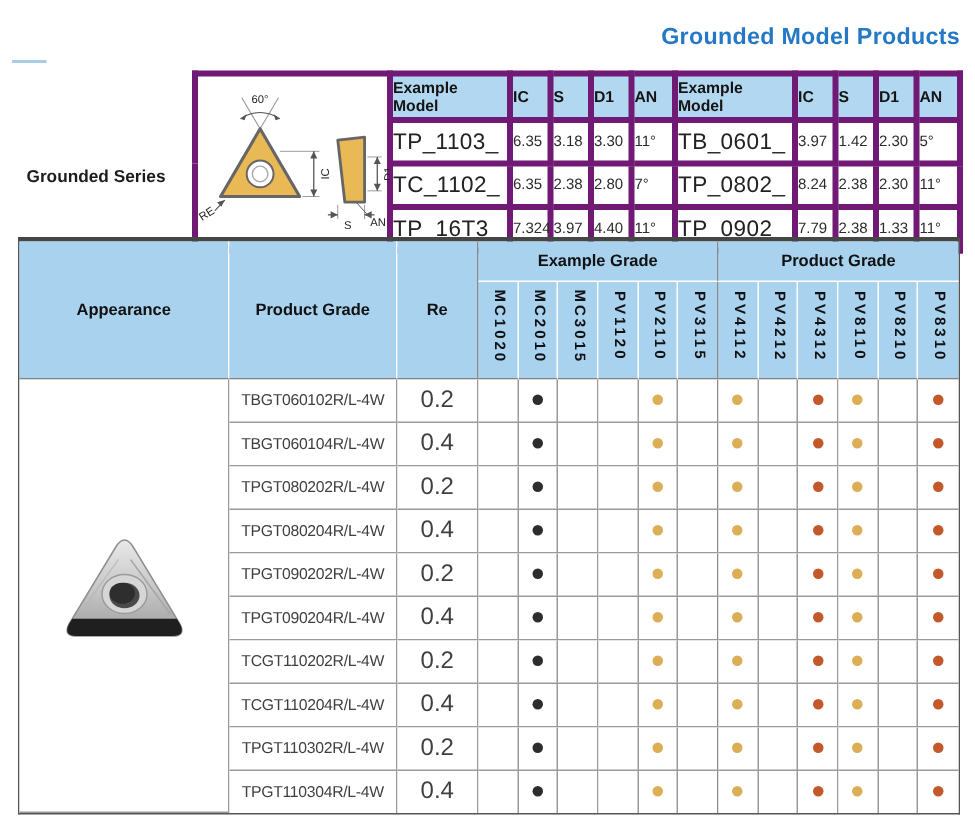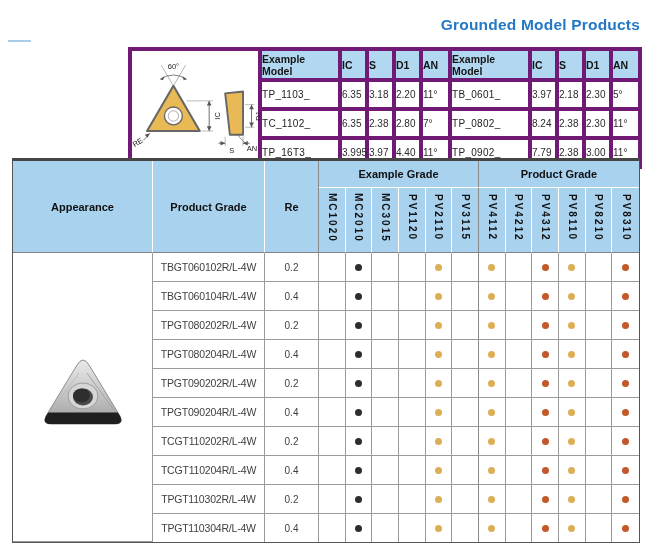--- a/index.html
+++ b/index.html
@@ -21,21 +21,21 @@
   .example-table{
     position:absolute;left:128px;top:47px;width:512px;
     border-collapse:collapse;table-layout:fixed;
     border:1px solid #5d5d5d;border-top:3px solid #464646;
   }
   .example-table th,.example-table td{border:4px solid #701a75;padding:0;text-align:left;}
   .example-table th{
     background:#b2d8f1;font-size:10.5px;font-weight:bold;color:#141414;height:27px;
   }
   .example-table td{background:#fff;height:25px;font-size:10px;color:#2b2b2b;}
-  .example-table td.model-cell{font-size:10px;letter-spacing:0.3px;color:#222;}
+  .example-table td.model-cell{font-size:15px;letter-spacing:0.3px;color:#222;}
   .example-table td.drawing-cell{background:#fff;vertical-align:middle;}
 
   
   .main-table{
     position:absolute;left:12px;top:158px;width:628px;height:382px;
     border-collapse:separate;border-spacing:0;table-layout:fixed;
     border:1px solid #555;border-top:3px solid #464646;
   }
   .main-table th{background:#a8d2ee;font-weight:bold;color:#111;padding:0;}
   .rowspan-th{font-size:11px;border-right:1px solid #ffffff;border-bottom:1px solid #828282;}
@@ -52,31 +52,32 @@
   }
   .main-table tbody td{
     background:#fff;padding:0;height:28px;text-align:center;vertical-align:middle;
     border-right:1px solid #9a9a9a;border-bottom:1px solid #9a9a9a;
   }
   .main-table tbody td.last-col{border-right:none;}
   .main-table tbody tr.last-row td{border-bottom:none;}
   .main-table tbody td.split-right{border-right:1px solid #8a8a8a;}
   .appearance-cell{vertical-align:middle;text-align:center;}
   .code-cell{font-size:10.5px;color:#3f3f3f;letter-spacing:-0.2px;}
-  .re-cell{font-size:10px;color:#3f3f3f;}
+  .re-cell{font-size:16px;color:#3f3f3f;}
   .dot{display:inline-block;width:7px;height:7px;border-radius:50%;vertical-align:middle;}
 </style>
 </head>
 <body>
 
 <div class="corner-dash"></div>
 
 <div class="page-title">Grounded Model Products</div>
 
 <div class="series-label">
+  <div>Grounded Series</div>
 </div>
 
 <table class="example-table">
   <colgroup>
     <col style="width:130px">
       <col style="width:80px">
       <col style="width:27px">
       <col style="width:27px">
       <col style="width:27px">
       <col style="width:29px">
@@ -142,50 +143,50 @@
       <th>Example Model</th>
       <th>IC</th>
       <th>S</th>
       <th>D1</th>
       <th>AN</th>
     </tr>
   <tr>
         <td class="model-cell">TP_1103_</td>
         <td class="num-cell">6.35</td>
         <td class="num-cell">3.18</td>
-        <td class="num-cell">2.20</td>
+        <td class="num-cell">3.30</td>
         <td class="num-cell">11°</td>
         <td class="model-cell">TB_0601_</td>
         <td class="num-cell">3.97</td>
-        <td class="num-cell">2.18</td>
+        <td class="num-cell">1.42</td>
         <td class="num-cell">2.30</td>
         <td class="num-cell">5°</td>
       </tr>
       <tr>
         <td class="model-cell">TC_1102_</td>
         <td class="num-cell">6.35</td>
         <td class="num-cell">2.38</td>
         <td class="num-cell">2.80</td>
         <td class="num-cell">7°</td>
         <td class="model-cell">TP_0802_</td>
         <td class="num-cell">8.24</td>
         <td class="num-cell">2.38</td>
         <td class="num-cell">2.30</td>
         <td class="num-cell">11°</td>
       </tr>
       <tr>
         <td class="model-cell">TP_16T3_</td>
-        <td class="num-cell">3.995</td>
+        <td class="num-cell">7.324</td>
         <td class="num-cell">3.97</td>
         <td class="num-cell">4.40</td>
         <td class="num-cell">11°</td>
         <td class="model-cell">TP_0902_</td>
         <td class="num-cell">7.79</td>
         <td class="num-cell">2.38</td>
-        <td class="num-cell">3.00</td>
+        <td class="num-cell">1.33</td>
         <td class="num-cell">11°</td>
       </tr>
     </tbody>
 </table>
 
 <table class="main-table">
   <colgroup id="main-colgroup">
     <col style="width:140px">
       <col style="width:112px">
       <col style="width:54px">

